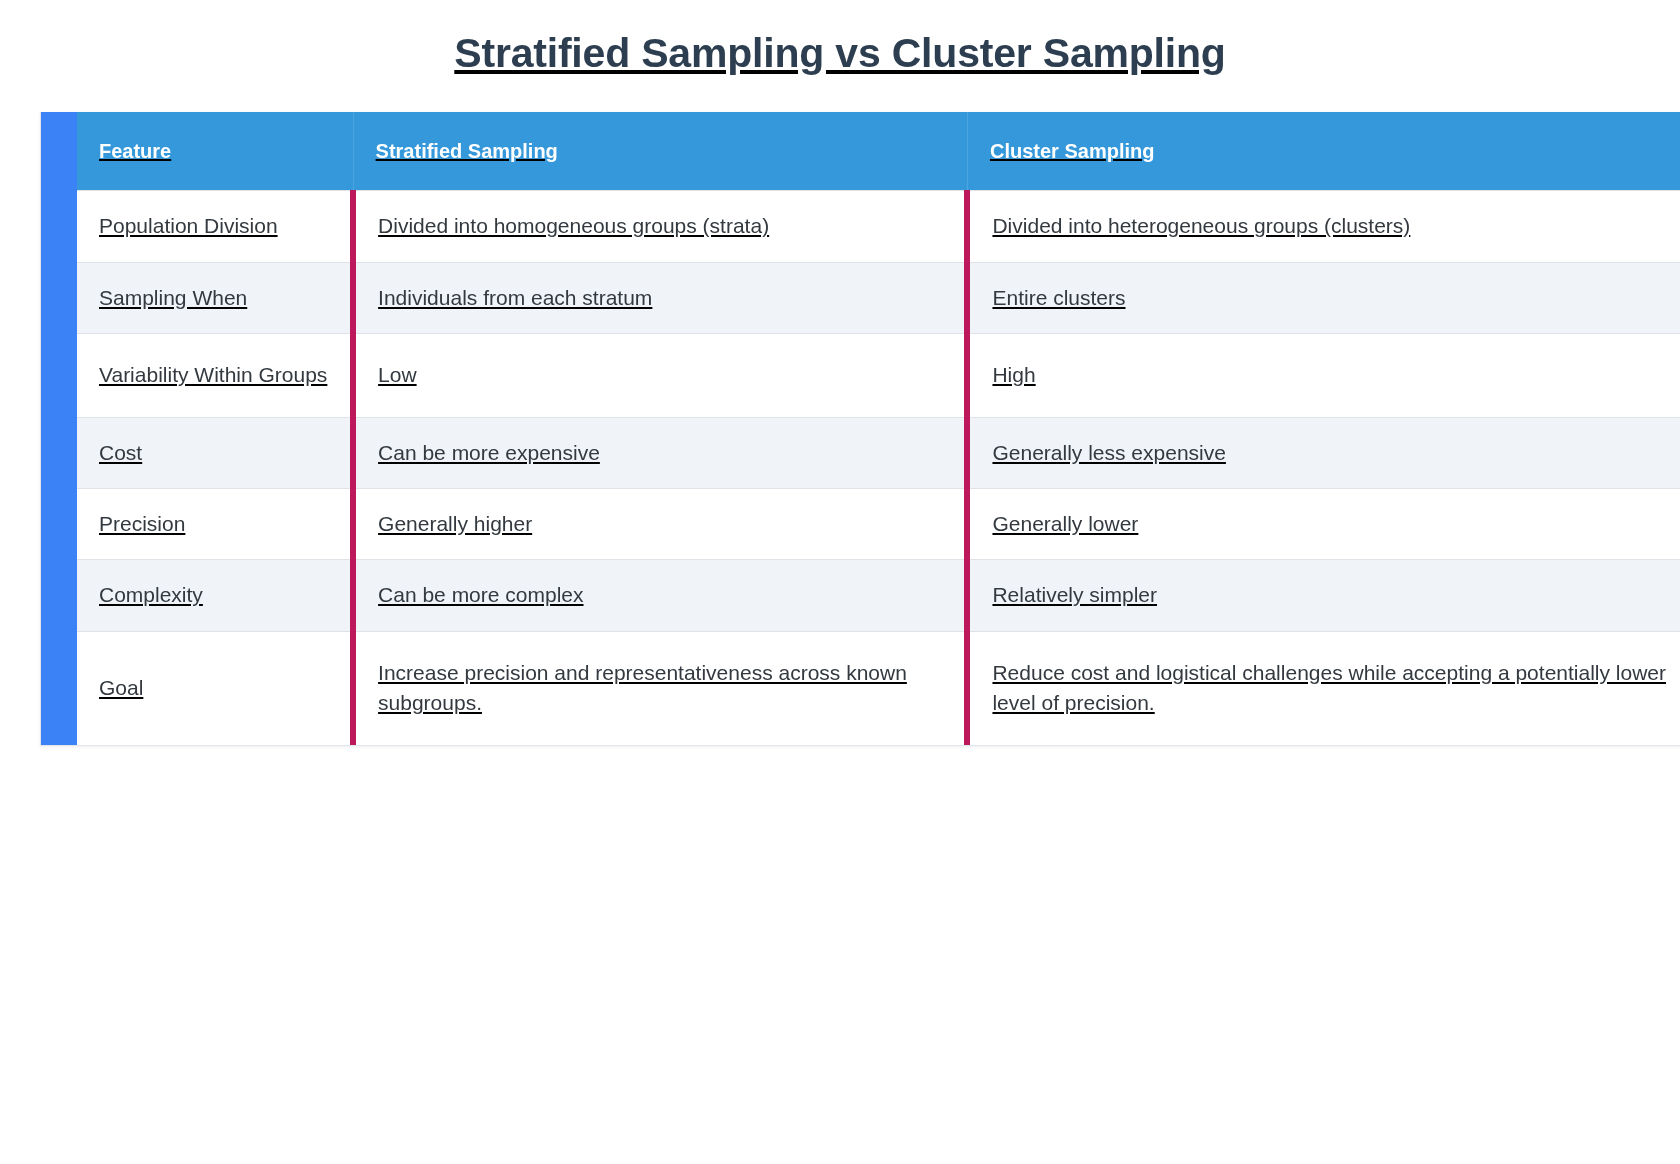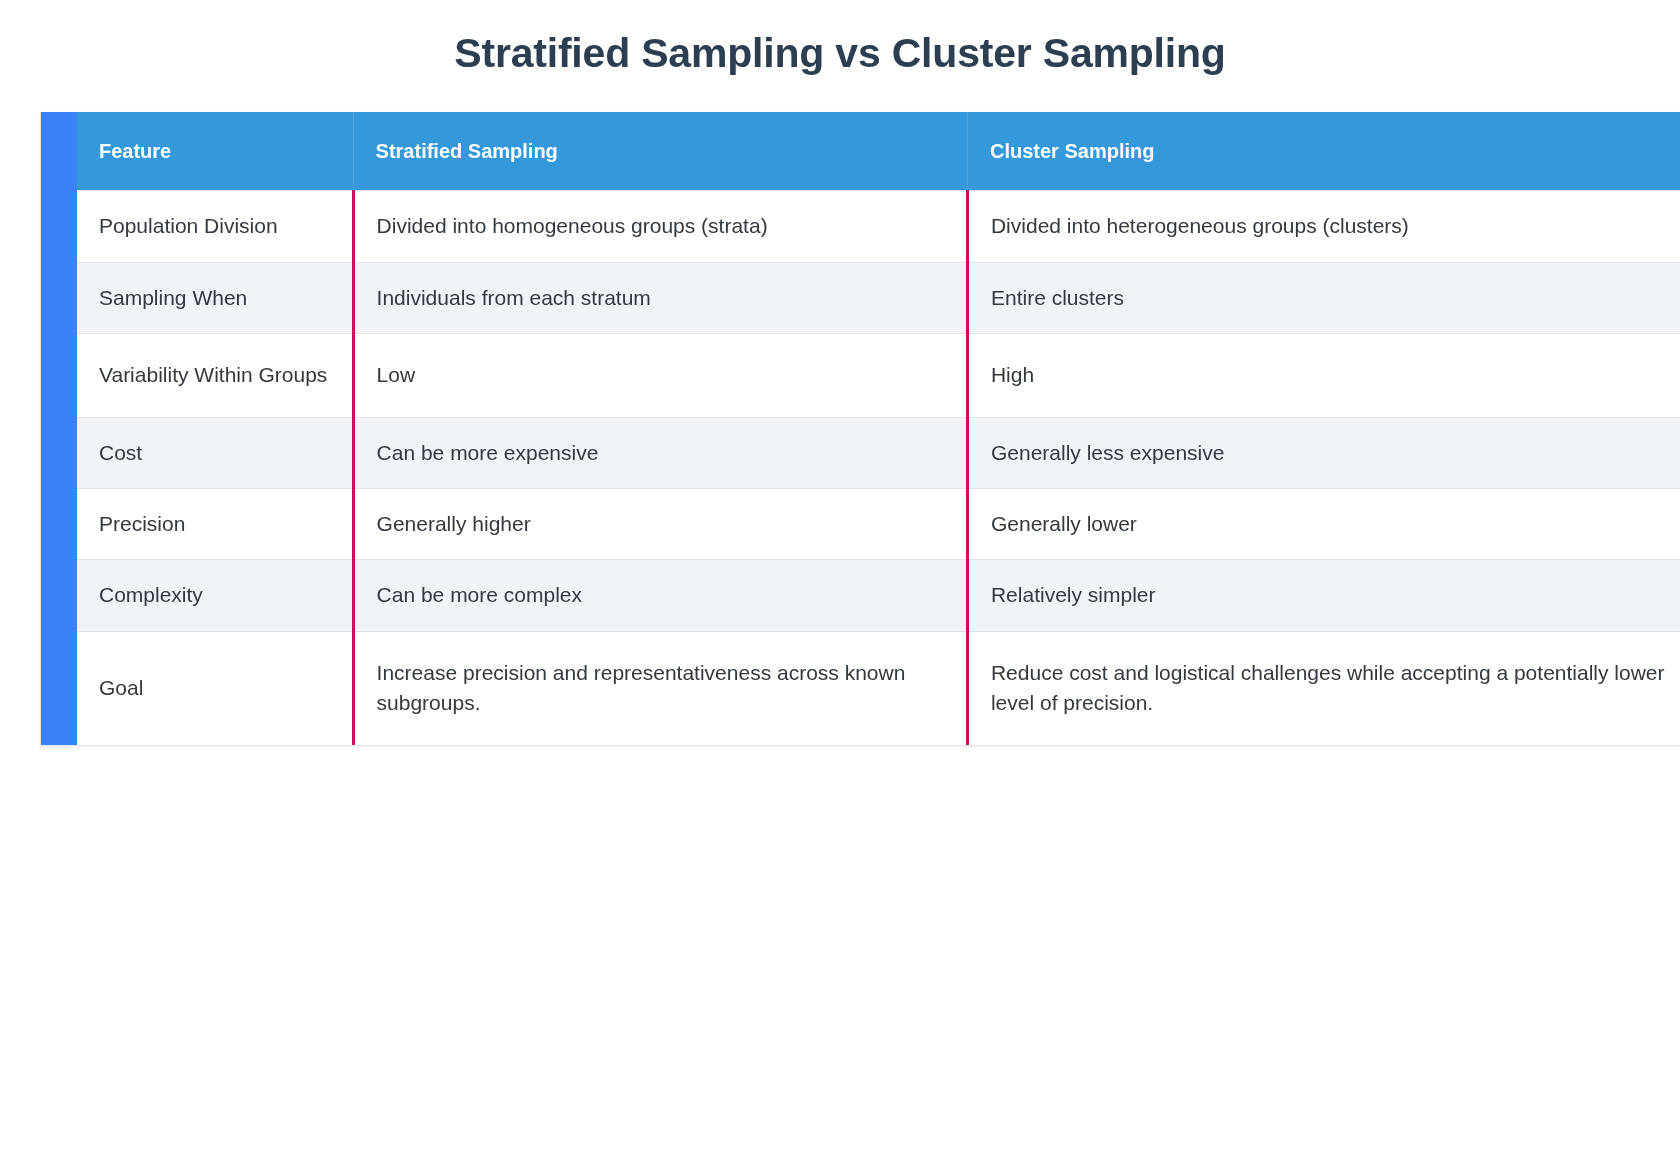--- a/index.html
+++ b/index.html
@@ -15,20 +15,21 @@
     -webkit-font-smoothing: antialiased;
     overflow: hidden;
   }
 
   .page {
     width: 1680px;
     height: 1164px;
     box-sizing: border-box;
     padding: 0;
     position: relative;
+    text-decoration: underline;
   }
 
   .page-title {
     margin: 0;
     padding-top: 28px;
     padding-bottom: 0;
     text-align: center;
     font-size: 41px;
     font-weight: bold;
     line-height: 1.25;
@@ -72,21 +73,21 @@
   table.compare thead th:last-child {
     border-right: none;
     margin-left: 36px;
   }
 
   table.compare tbody td {
     font-size: 21px;
     color: #33393f;
     padding: 20px 22px 20px 22px;
     border-top: 1px solid #dfe3e7;
-    border-right: 3px solid #be185d;
+    border-right: 6px solid #be185d;
     vertical-align: middle;
     line-height: 1.45;
     background: #ffffff;
   }
   table.compare tbody td:last-child {
     border-right: none;
     margin-top: 15px;
   }
   table.compare tbody tr:nth-child(even) td {
     background: #f0f4f8;

